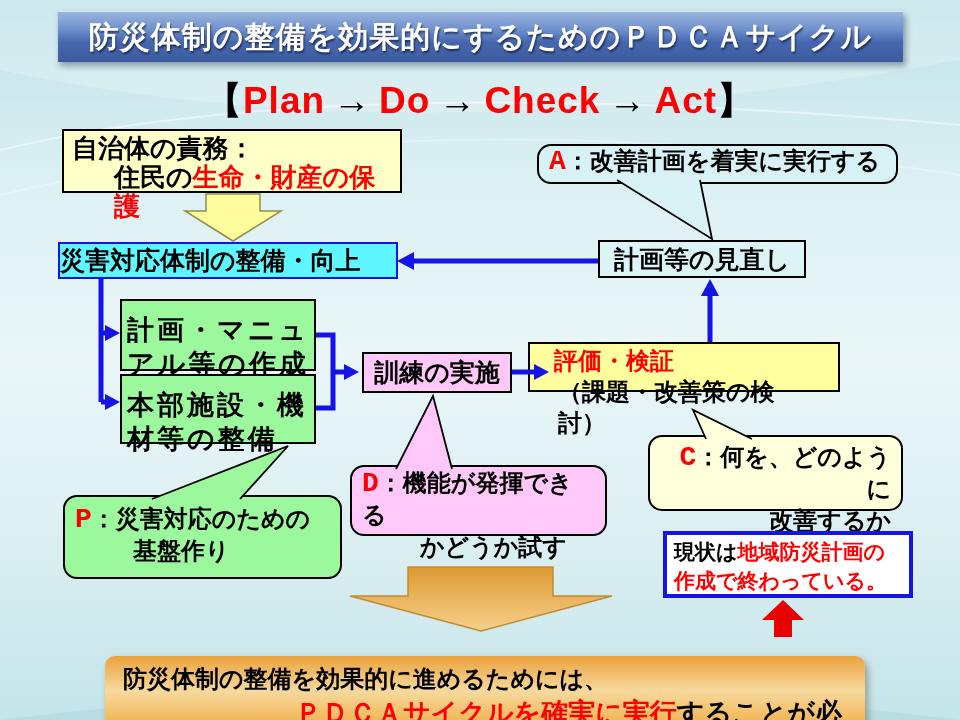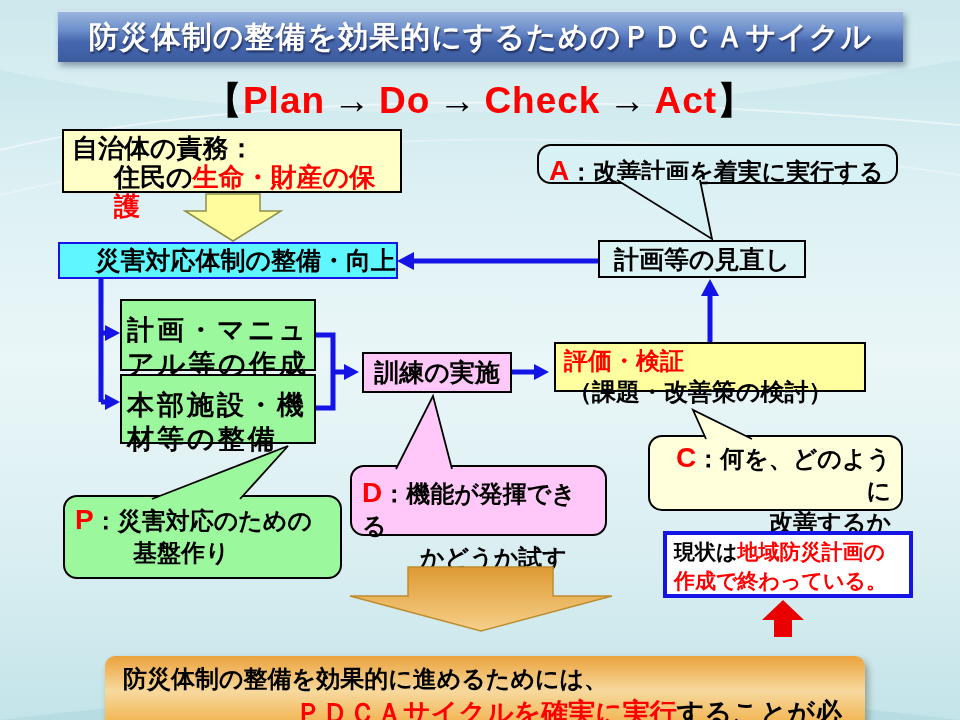--- a/index.html
+++ b/index.html
@@ -25,38 +25,38 @@
   .title-bar span{color:#fff;font-size:30px;letter-spacing:1px;text-shadow:1px 2px 2px rgba(0,0,30,.55);}
 
   .subtitle{left:0;top:76px;width:960px;text-align:center;font-size:37px;letter-spacing:1px;}
   .subtitle .ar{margin:0 8px;font-weight:bold;}
 
   .resp{left:62px;top:129px;width:340px;height:64px;background:#FFFFC8;border:2px solid #000;
         font-size:26px;line-height:29px;padding:3px 8px;}
   .resp .l2{padding-left:42px;}
 
   .system{left:58px;top:242px;width:340px;height:37px;background:#5FF7FF;border:2px solid #1414E6;
-        font-size:25px;line-height:33px;text-align:right;}
+        font-size:25px;line-height:33px;text-align:left;}
 
   .green-box{background:#9CF89C;border:2px solid #000;font-size:27px;line-height:34px;
         letter-spacing:3px;padding:12px 5px;}
   .g1{left:120px;top:299px;width:196px;height:72px;}
   .g2{left:120px;top:374px;width:196px;height:70px;}
 
   .training{left:362px;top:352px;width:150px;height:41px;background:#FFC8F8;border:2px solid #000;
         font-size:25px;line-height:37px;text-align:center;}
 
-  .eval{left:554px;top:342px;width:312px;height:50px;background:#FFFFA0;border:2px solid #000;
-        font-size:24px;line-height:31px;padding:1px 8px;}
+  .eval{left:528px;top:342px;width:312px;height:50px;background:#FFFFA0;border:2px solid #000;
+        font-size:24px;line-height:31px;padding:1px 24px;}
   .eval .l2{padding-left:4px;}
 
   .review{left:598px;top:240px;width:208px;height:38px;background:#DCF3F5;border:2px solid #000;
         font-size:25px;line-height:34px;text-align:center;}
 
-  .callout{border:2px solid #000;border-radius:14px;font-size:24px;line-height:32px;padding:10px 10px;}
+  .callout{border:2px solid #000;border-radius:14px;font-size:24px;line-height:32px;padding:1px 10px;font-family:Liberation Mono, monospace;}
   .callout .letter{font-size:28px;color:#F00;}
   .co-a{left:537px;top:144px;width:361px;height:40px;background:#D8F1F4;line-height:30px;}
   .co-c{left:648px;top:435px;width:255px;height:76px;background:#FFFFDC;padding-top:5px;text-align:right;}
   .co-d{left:350px;top:465px;width:257px;height:71px;background:#FFC8F8;}
   .co-p{left:63px;top:495px;width:279px;height:84px;background:#9CF89C;padding-top:7px;}
   .callout .l2{padding-left:58px;}
 
   .status{left:663px;top:531px;width:250px;height:67px;background:#FFF;border:4px solid #1414E6;
         font-size:21px;line-height:29px;padding:2px 7px;}
 

